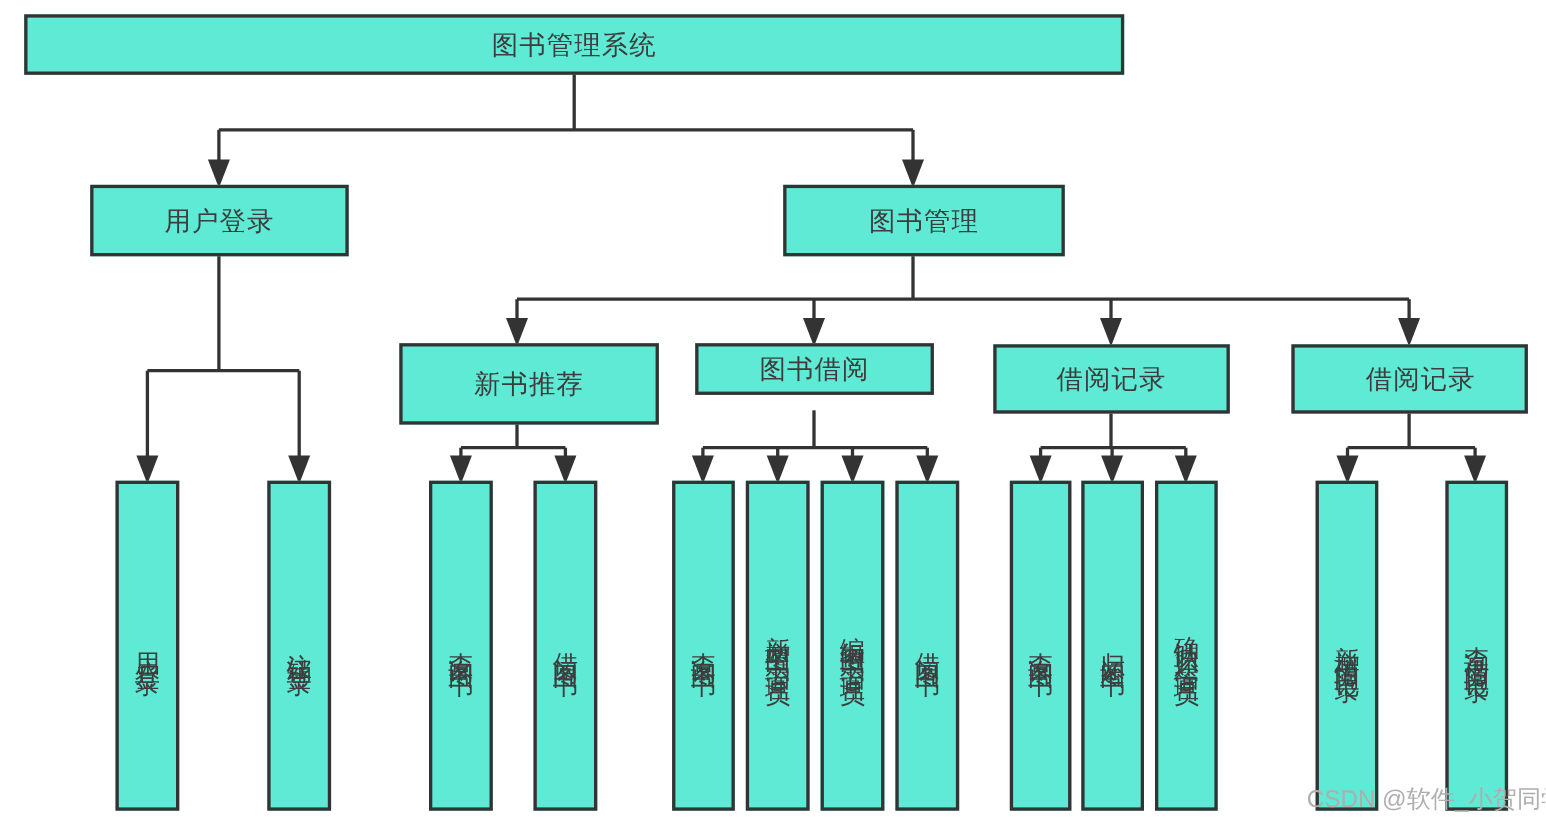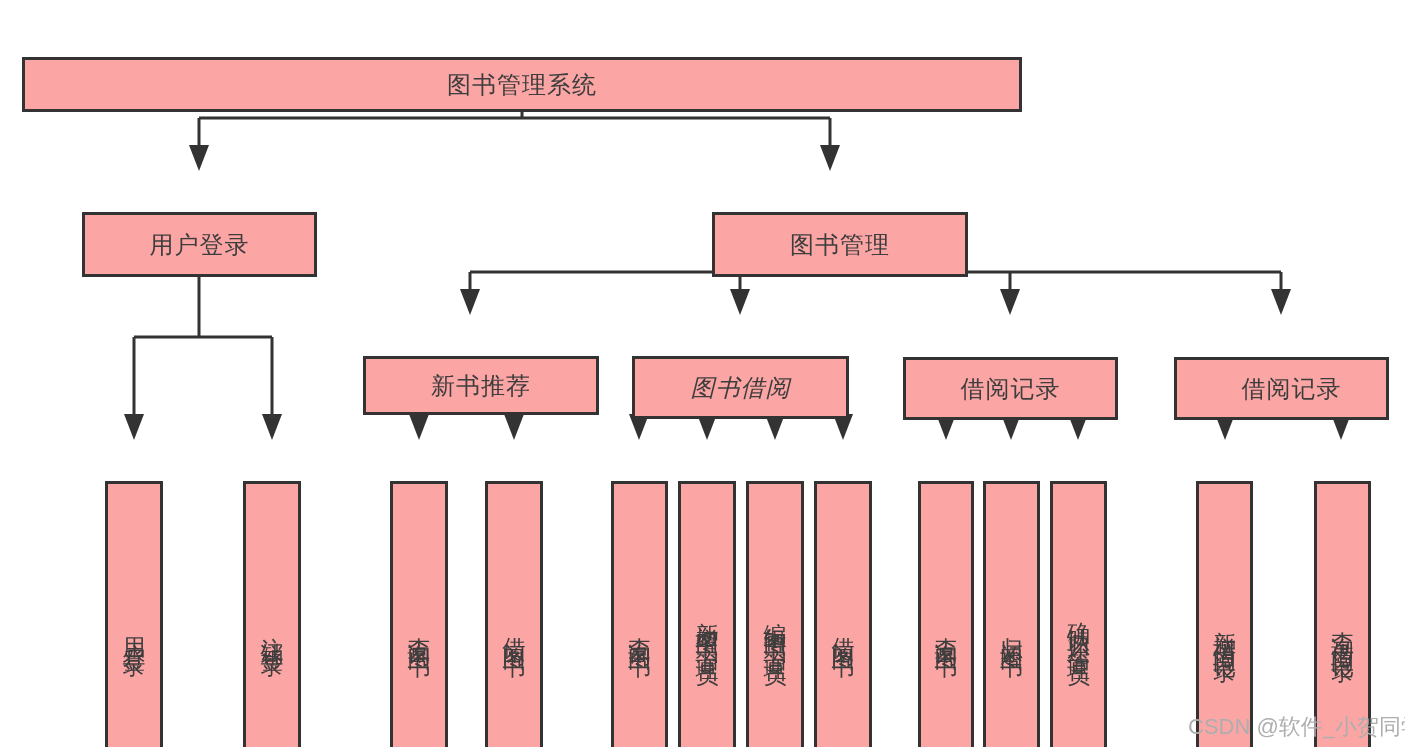--- a/index.html
+++ b/index.html
@@ -12,28 +12,27 @@
     overflow: hidden;
   }
   svg.connectors {
     position: absolute;
     left: 0; top: 0;
     z-index: 0;
   }
   .node {
     position: absolute;
     box-sizing: border-box;
-    background: #fca5a5;
+    background: #5eead4;
     border: 3px solid #333333;
     display: flex;
     align-items: center;
     justify-content: center;
     color: #3d3d3d;
     z-index: 1;
-    margin-top: 44px;
   }
   .hnode {
     font-size: 24px;
     letter-spacing: 1px;
     white-space: nowrap;
   }
   .vnode span {
     writing-mode: vertical-lr;
     text-orientation: mixed;
     font-size: 23px;
@@ -123,22 +122,22 @@
       <polygon points="1215,414 1235,414 1225,440"></polygon>
       <polygon points="1331,414 1351,414 1341,440"></polygon>
     </g>
   </svg>
 
   <div class="node hnode" style="left:22px; top:13px; width:1000px; height:55px;">图书管理系统</div>
 
   <div class="node hnode" style="left:82px; top:168px; width:235px; height:65px;">用户登录</div>
   <div class="node hnode" style="left:712px; top:168px; width:256px; height:65px;">图书管理</div>
 
-  <div class="node hnode" style="left:363px; top:312px; width:236px; height:59px;">新书推荐</div>
-  <div class="node hnode" style="left:632px; top:312px; width:217px; height:63px;font-style:italic;">图书借阅</div>
+  <div class="node hnode" style="left:363px; top:312px; width:236px; height:74px;">新书推荐</div>
+  <div class="node hnode" style="left:632px; top:312px; width:217px; height:47px;">图书借阅</div>
   <div class="node hnode" style="left:903px; top:313px; width:215px; height:63px;">借阅记录</div>
   <div class="node hnode" style="left:1174px; top:313px; width:215px; height:63px;padding-left:20px;">借阅记录</div>
 
   <div class="node vnode" style="left:105px; top:437px; width:58px; height:300px;">
     <span>用户登录</span>
   </div>
   <div class="node vnode" style="left:243px; top:437px; width:58px; height:300px;">
     <span>注销登录</span>
   </div>
 

